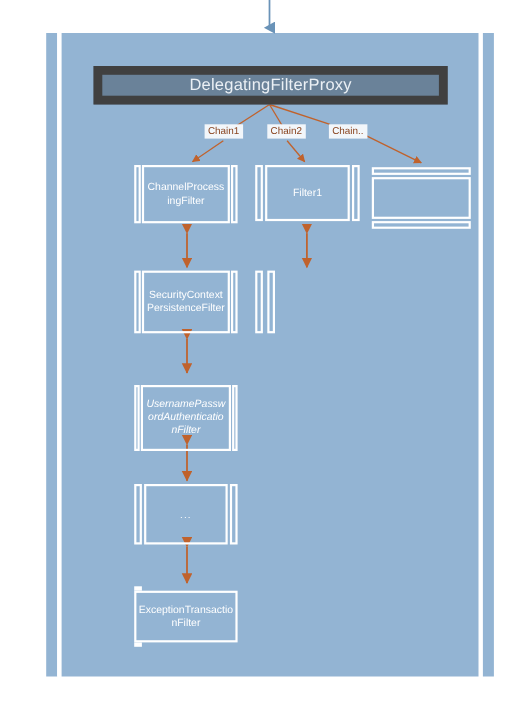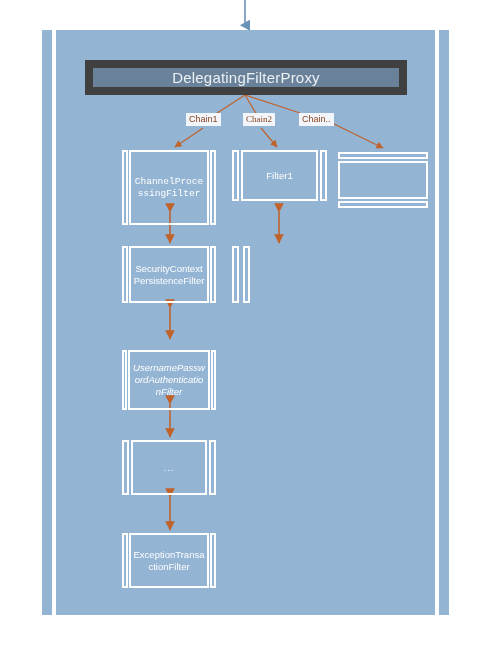--- a/index.html
+++ b/index.html
@@ -229,28 +229,28 @@
     </g>
   </svg>
 
   <div class="header-box">
     <span class="header-box-label">DelegatingFilterProxy</span>
   </div>
 
   <div class="chain-label" style="left:186px; top:113px;">
     <span>Chain1</span>
   </div>
-  <div class="chain-label" style="left:243px; top:113px;font-family:Liberation Serif, serif;">
+  <div class="chain-label" style="left:243px; top:113px;">
     <span>Chain2</span>
   </div>
   <div class="chain-label" style="left:299px; top:113px;">
     <span>Chain..</span>
   </div>
 
-  <div class="filter-box" style="left:122px; top:150px; width:94px; height:75px;font-family:Liberation Mono, monospace;">
+  <div class="filter-box" style="left:122px; top:150px; width:94px; height:53px;">
     <div class="fb-bar"></div>
     <div class="fb-gap"></div>
     <div class="fb-main">
       <span class="fb-label">ChannelProcessingFilter</span>
     </div>
     <div class="fb-gap"></div>
     <div class="fb-bar"></div>
   </div>
 
   <div class="filter-box" style="left:122px; top:246px; width:94px; height:57px;">
@@ -276,21 +276,21 @@
   <div class="filter-box" style="left:122px; top:440px; width:94px; height:55px;">
     <div class="fb-bar"></div>
     <div class="fb-gap"></div>
     <div class="fb-main">
       <span class="fb-label ellipsis-label">...</span>
     </div>
     <div class="fb-gap"></div>
     <div class="fb-bar"></div>
   </div>
 
-  <div class="filter-box" style="left:122px; top:533px; width:94px; height:55px;">
+  <div class="filter-box" style="left:122px; top:533px; width:94px; height:55px;flex-direction:column;">
     <div class="fb-bar"></div>
     <div class="fb-gap"></div>
     <div class="fb-main">
       <span class="fb-label">ExceptionTransactionFilter</span>
     </div>
     <div class="fb-gap"></div>
     <div class="fb-bar"></div>
   </div>
 
   <div class="filter-box" style="left:232px; top:150px; width:95px; height:51px;">

